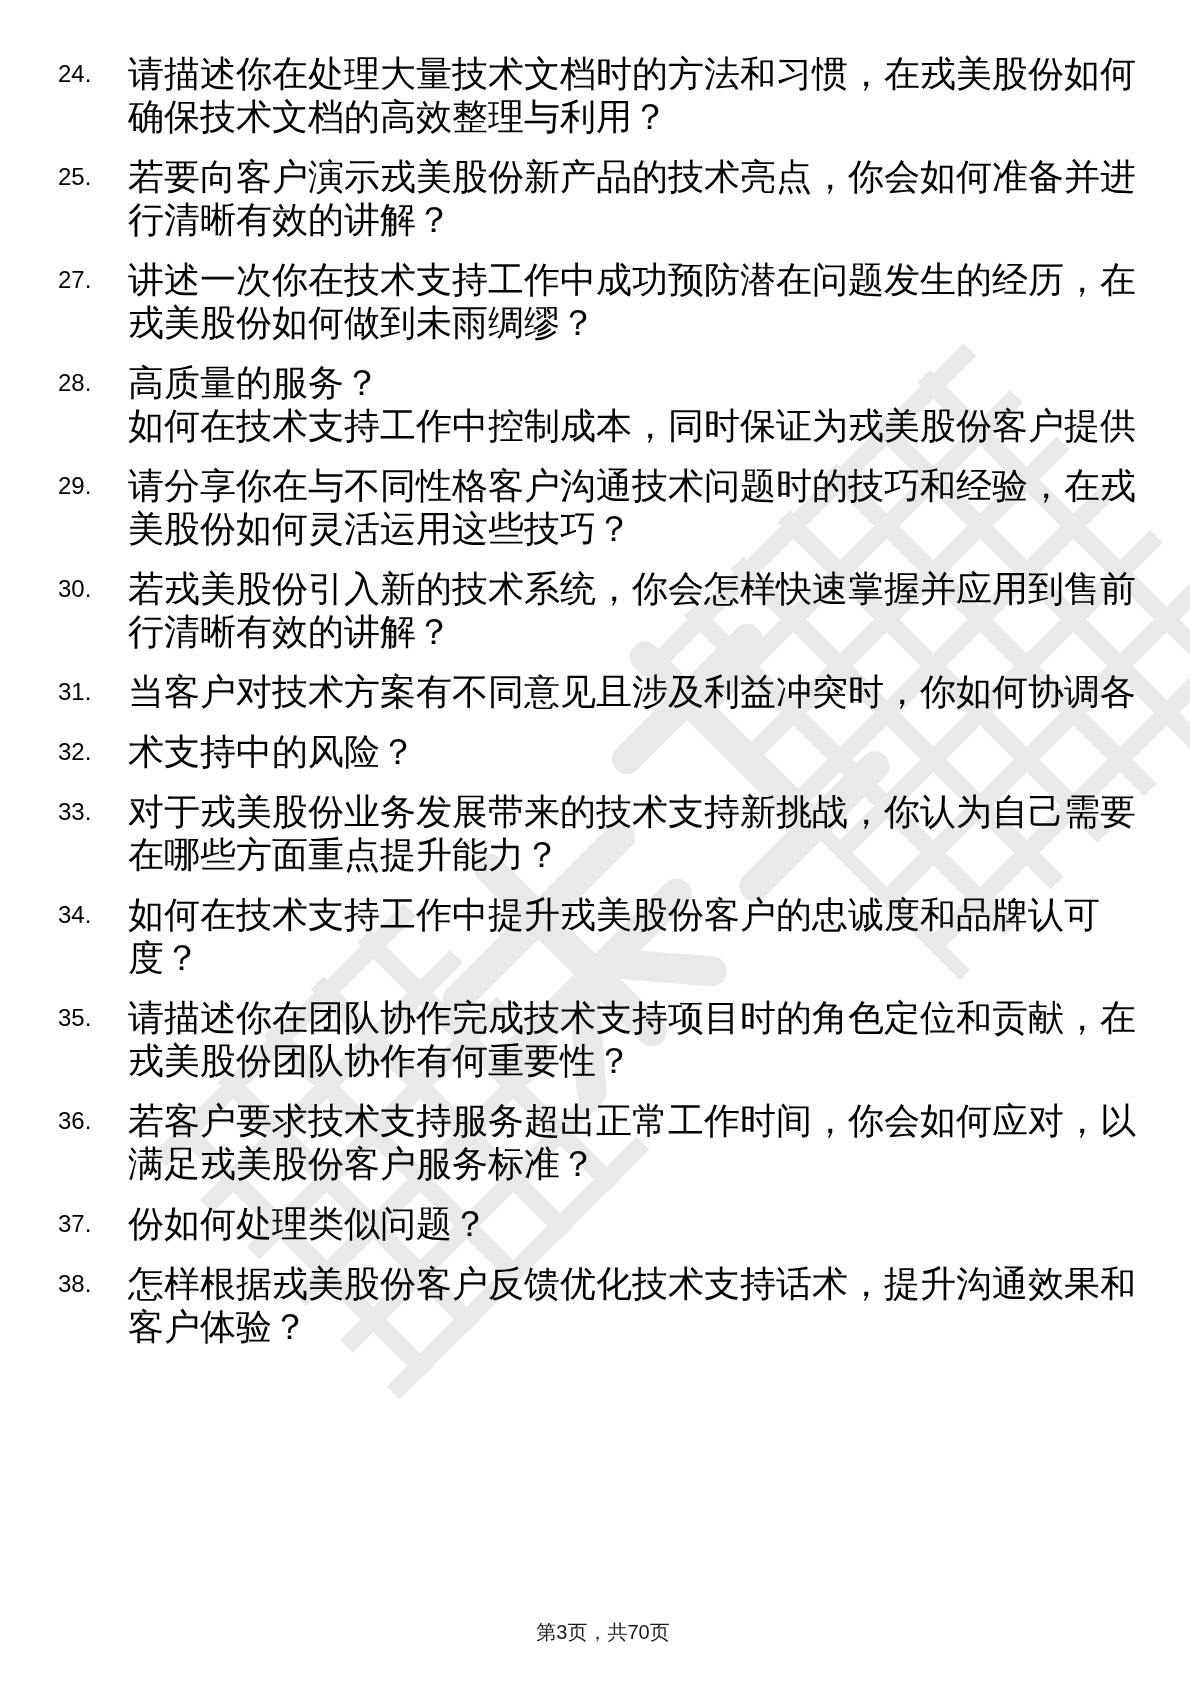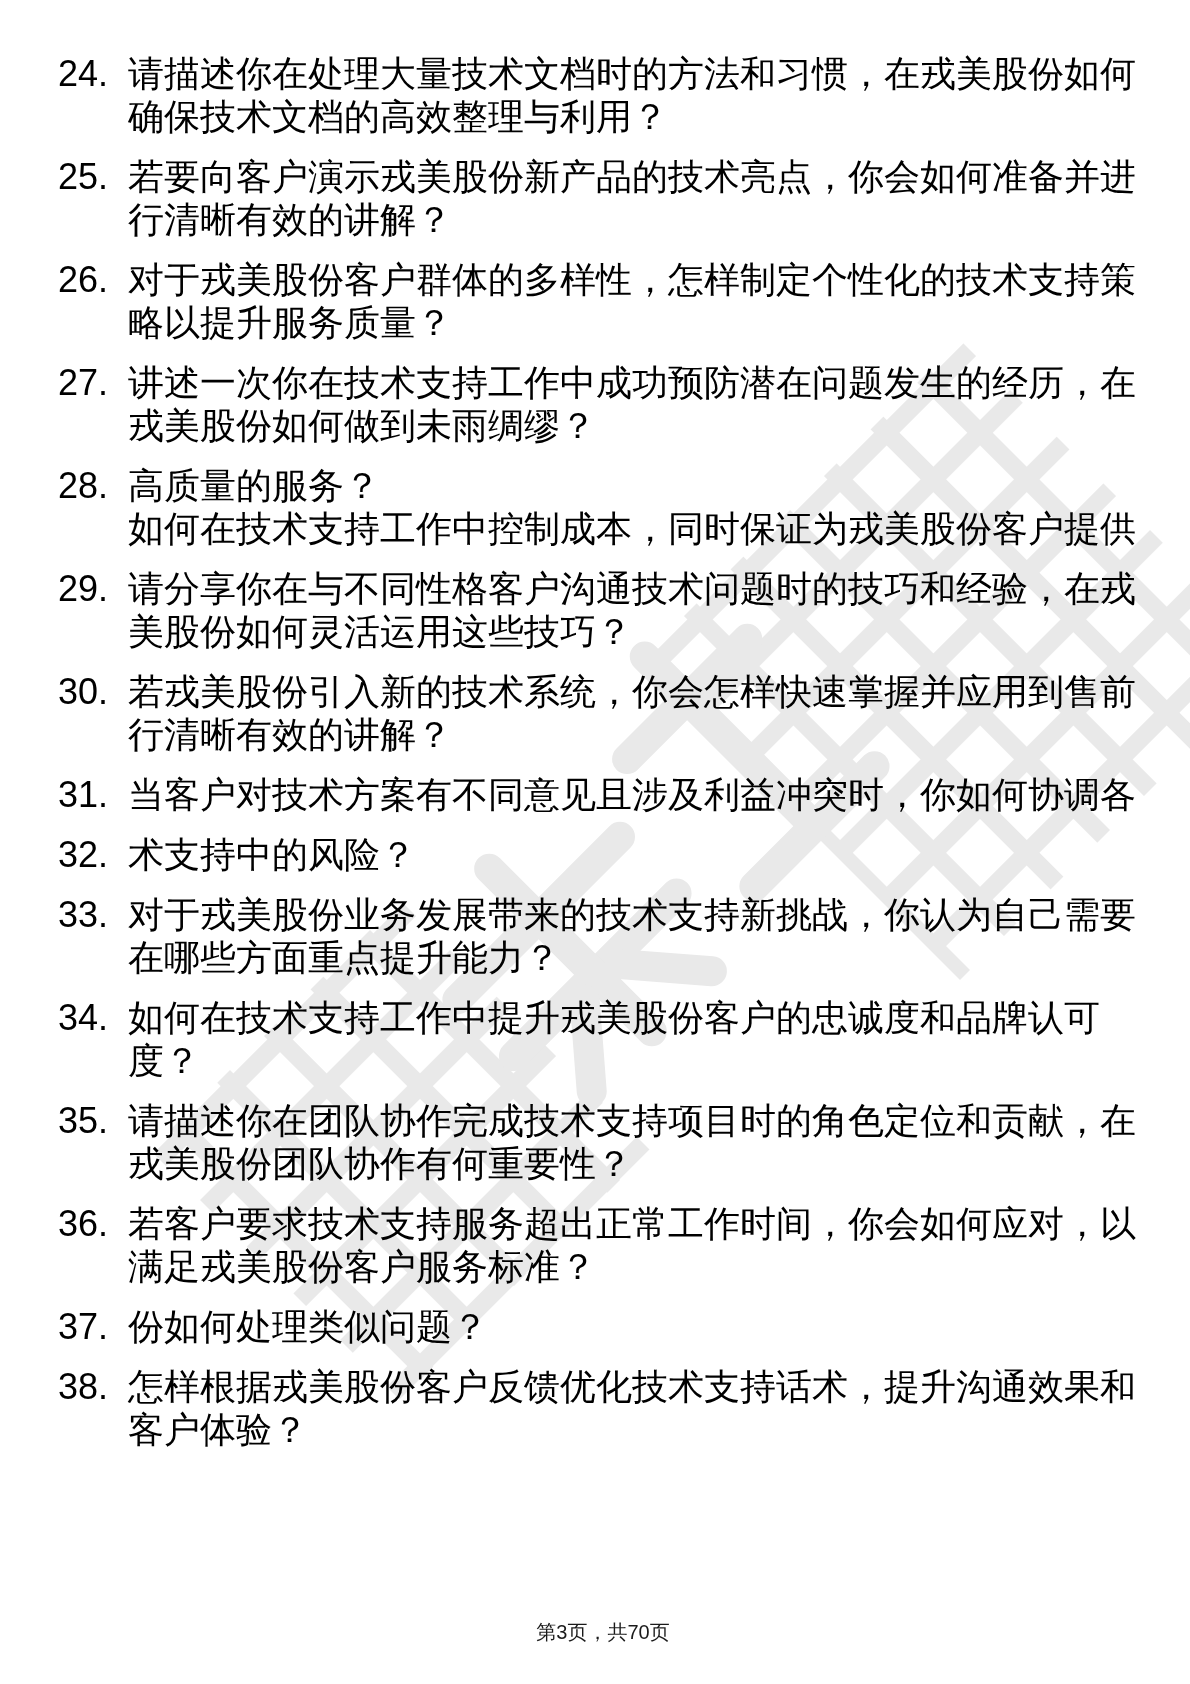--- a/index.html
+++ b/index.html
@@ -42,21 +42,21 @@
     position: relative;
     margin: 0 0 17px 0;
     font-size: 36px;
     line-height: 43px;
     letter-spacing: 0;
   }
   .qnum {
     position: absolute;
     left: -70px;
     top: 0;
-    font-size: 36px;
+    font-size: 24px;
     line-height: 43px;
   }
   .qline {
     white-space: nowrap;
   }
   .footer {
     position: absolute;
     top: 1616px;
     left: 0;
     width: 1190px;
@@ -101,25 +101,20 @@
     <ol class="questions">
       <li>
         <span class="qnum">24.</span>
         <div class="qline">请描述你在处理大量技术文档时的方法和习惯，在戎美股份如何</div>
         <div class="qline">确保技术文档的高效整理与利用？</div>
       </li>
       <li>
         <span class="qnum">25.</span>
         <div class="qline">若要向客户演示戎美股份新产品的技术亮点，你会如何准备并进</div>
         <div class="qline">行清晰有效的讲解？</div>
-      </li>
-      <li>
-        <span class="qnum">26.</span>
-        <div class="qline">对于戎美股份客户群体的多样性，怎样制定个性化的技术支持策</div>
-        <div class="qline">略以提升服务质量？</div>
       </li>
       <li>
         <span class="qnum">27.</span>
         <div class="qline">讲述一次你在技术支持工作中成功预防潜在问题发生的经历，在</div>
         <div class="qline">戎美股份如何做到未雨绸缪？</div>
       </li>
       <li>
         <span class="qnum">28.</span>
         <div class="qline">高质量的服务？</div>
         <div class="qline">如何在技术支持工作中控制成本，同时保证为戎美股份客户提供</div>

